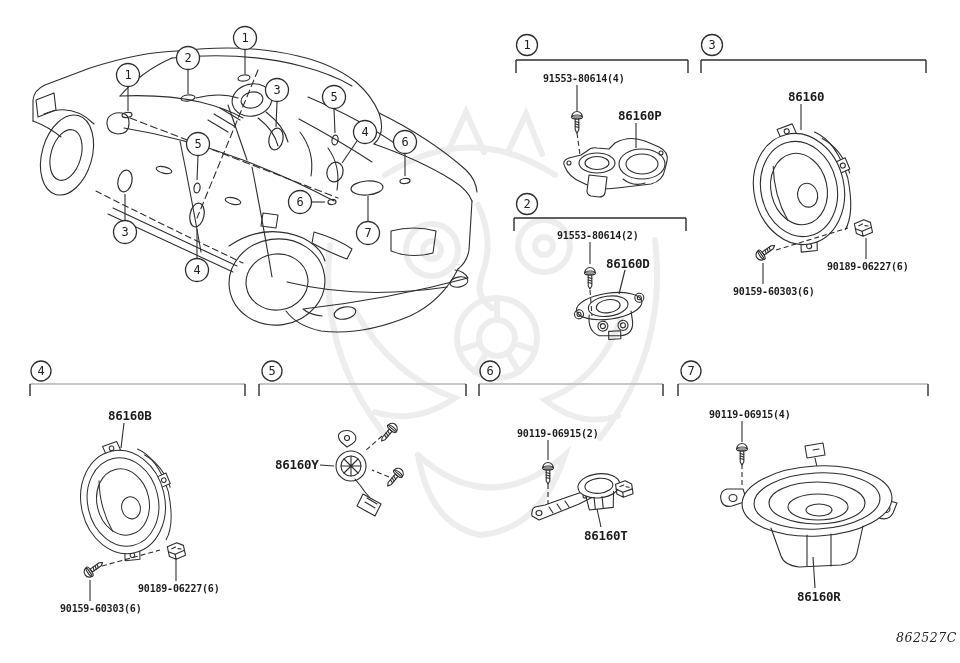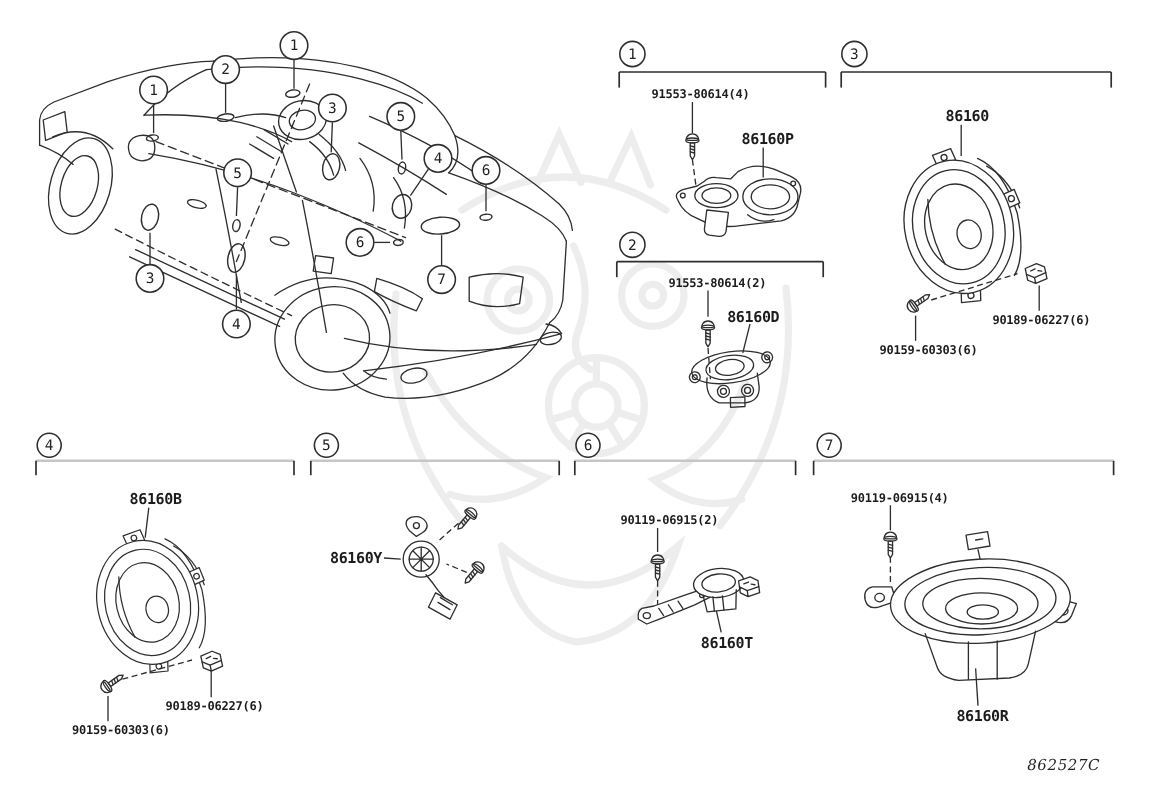--- a/index.html
+++ b/index.html
@@ -6,21 +6,21 @@
   .canvas{position:relative;width:960px;height:663px;background:#ffffff;overflow:hidden;
           font-family:"DejaVu Sans Mono", monospace;}
   #diagram{position:absolute;left:0;top:0;}
   
   .ln{fill:none;stroke:#2e2e2e;stroke-width:1.1;stroke-linecap:round;stroke-linejoin:round;}
   .lnf{fill:#ffffff;stroke:#2e2e2e;stroke-width:1.1;stroke-linejoin:round;}
   .wm{fill:none;stroke:#dcdcdc;stroke-width:6;stroke-linecap:round;}
   text.pn{font:bold 10px "DejaVu Sans Mono",monospace;fill:#1c1c1c;letter-spacing:-0.2px;}
   text.name{font:bold 12.5px "DejaVu Sans Mono",monospace;fill:#1c1c1c;letter-spacing:-0.3px;}
   text.cnum{font:12px "DejaVu Sans Mono",monospace;fill:#222;}
-  .code{position:absolute;left:856px;top:630px;font:italic 12.5px "DejaVu Serif",serif;
+  .code{position:absolute;left:896px;top:630px;font:italic 12.5px "DejaVu Serif",serif;
         color:#1f1f1f;letter-spacing:0.5px;}
 </style>
 </head>
 <body>
 
 <div class="canvas">
   <svg id="diagram" width="960" height="663" viewBox="0 0 960 663">
     <defs>
       <g id="sym-screw">
         <path class="ln" d="M-4.5,-6 Q-6,-3.5 -3.5,-3 L3.5,-3 Q6,-3.5 4.5,-6 Q3,-8.5 0,-8.5 Q-3,-8.5 -4.5,-6 Z"></path>

